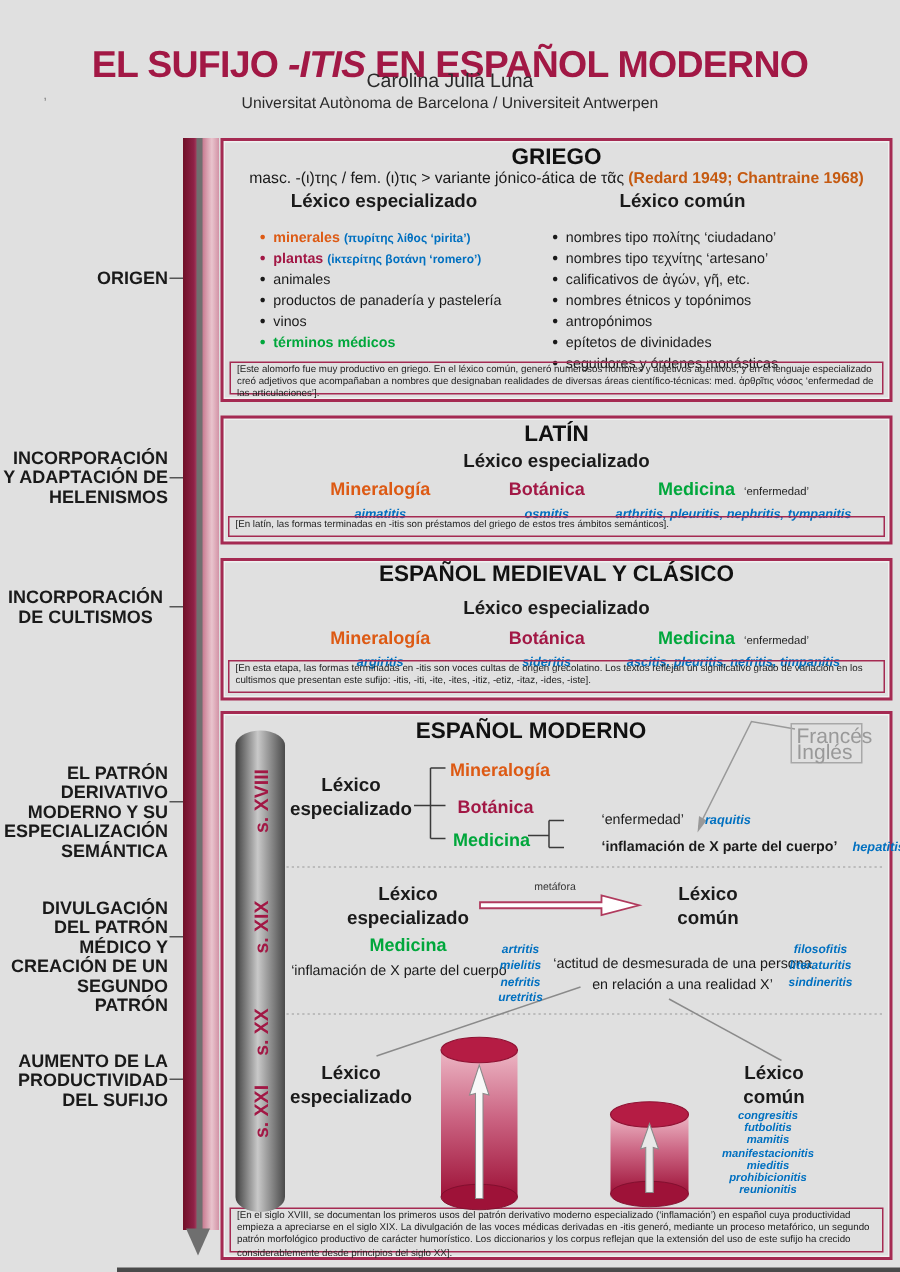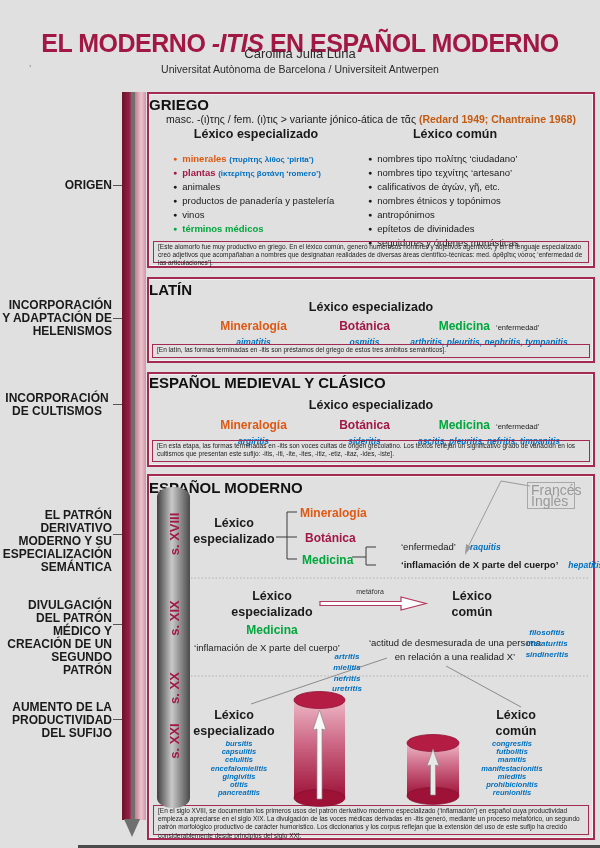--- a/index.html
+++ b/index.html
@@ -19,21 +19,21 @@
   .side-line{width:9px;height:1px;background:#555;left:113px;}
   .timeline-bar{left:122px;top:92px;width:24px;height:728px;
       background:linear-gradient(90deg,#701028 0%,#8f2247 30%,#c97d93 55%,#e9c4cd 80%,#d293a6 100%);}
   .bar-stripe{position:absolute;left:9px;top:0;width:4px;height:100%;background:#6f6f6f;}
   .bar-arrow{left:124px;top:819px;width:0;height:0;border-left:8px solid transparent;
              border-right:8px solid transparent;border-top:18px solid #6f6f6f;}
   .bottom-strip{left:78px;top:845px;width:522px;height:3px;background:#4a4a4a;}
   
   .panel{left:147px;width:448px;border:2px solid #A52A52;box-sizing:border-box;
          box-shadow:inset 0 0 0 1px rgba(255,255,255,.55);}
-  .p-title{left:0;width:100%;text-align:left;font-size:15px;font-weight:bold;color:#111;}
+  .p-title{left:0;width:100%;text-align:center;font-size:15px;font-weight:bold;color:#111;}
   .p-sub{left:0;width:100%;text-align:center;font-size:10.5px;white-space:pre-wrap;}
   .p-sub2{left:0;width:100%;text-align:center;font-size:12.5px;font-weight:bold;}
   .cite{color:#C55A11;font-weight:bold;}
   .col-h{text-align:center;font-size:12.5px;font-weight:bold;}
   .footnote{border:1.3px solid #A52A52;font-size:6.5px;line-height:8.2px;padding:1px 4px;
             color:#222;background:rgba(255,255,255,.0);}
   
   .g-row{line-height:13px;font-size:9.5px;white-space:nowrap;}
   .blt{font-size:7px;margin-right:5px;position:relative;top:-1px;}
   .gl{font-weight:bold;}
@@ -67,21 +67,21 @@
   .metaf{font-size:7px;color:#333;text-align:center;}
   .gloss-c{text-align:center;font-size:9.5px;line-height:13.5px;}
   svg.overlay{position:absolute;left:0;top:0;z-index:2;}
   .z4{z-index:4;}
 </style>
 </head>
 <body>
 
 <div id="canvas">
 
-  <h1 class="abs title"><span>EL MODERNO </span><em>-ITIS</em><span> EN ESPAÑOL MODERNO</span></h1>
+  <h1 class="abs title"><span>EL SUFIJO </span><em>-ITIS</em><span> EN ESPAÑOL MODERNO</span></h1>
   <div class="abs author">Carolina Julià Luna</div>
   <div class="abs affil">Universitat Autònoma de Barcelona / Universiteit Antwerpen</div>
   <div class="abs stray">’</div>
 
   <div class="abs timeline-bar">
       <div class="bar-stripe"></div>
     </div>
   <div class="abs bar-arrow"></div>
 
   <div class="abs side-label" style="top:179px;">ORIGEN</div>
@@ -206,45 +206,36 @@
     <div class="abs sense z4" style="left:230px;top:65px;"><span>‘enfermedad’</span><span class="bex" style="margin-left:14px;">raquitis</span></div>
     <div class="abs sense z4" style="left:230px;top:83px;"><b>‘inflamación de X parte del cuerpo’</b><span class="bex" style="margin-left:10px;">hepatitis</span></div>
     <div class="abs lang-box z4">
       <div>Francés</div>
       <div>Inglés</div>
     </div>
 
     <div class="abs lex2 z4" style="left:78px;top:112px;">Léxico especializado</div>
     <div class="abs lex1 c-green z4" style="left:88px;top:146px;font-size:12px;">Medicina</div>
     <div class="abs gloss-c z4" style="left:33px;top:165px;width:170px;">‘inflamación de X parte del cuerpo’</div>
-    <div class="abs blue-stack bs-lg z4" style="left:168px;top:152px;width:60px;margin-top:24px;">
+    <div class="abs blue-stack bs-lg z4" style="left:168px;top:152px;width:60px;">
         <div>artritis</div>
         <div>mielitis</div>
         <div>nefritis</div>
         <div>uretritis</div>
       </div>
     <div class="abs metaf z4" style="left:181px;top:112px;width:80px;">metáfora</div>
     <div class="abs lex1 z4" style="left:288px;top:112px;">Léxico común</div>
     <div class="abs gloss-c z4" style="left:216px;top:160px;width:180px;">‘actitud de desmesurada de una persona en relación a una realidad X’</div>
     <div class="abs blue-stack bs-lg z4" style="left:363px;top:152px;width:70px;">
         <div>filosofitis</div>
         <div>literaturitis</div>
         <div>sindineritis</div>
       </div>
 
     <div class="abs lex2 z4" style="left:40px;top:231px;">Léxico especializado</div>
-    <div class="abs blue-stack bs-sm z4" style="left:30px;top:264px;width:120px;">
-        <div>bursitis</div>
-        <div>capsulitis</div>
-        <div>celulitis</div>
-        <div>encefalomielitis</div>
-        <div>gingivitis</div>
-        <div>otitis</div>
-        <div>pancreatitis</div>
-      </div>
     <div class="abs lex1 z4" style="left:332px;top:231px;">Léxico común</div>
     <div class="abs blue-stack bs-sm z4" style="left:303px;top:264px;width:120px;">
         <div>congresitis</div>
         <div>futbolitis</div>
         <div>mamitis</div>
         <div>manifestacionitis</div>
         <div>mieditis</div>
         <div>prohibicionitis</div>
         <div>reunionitis</div>
       </div>

